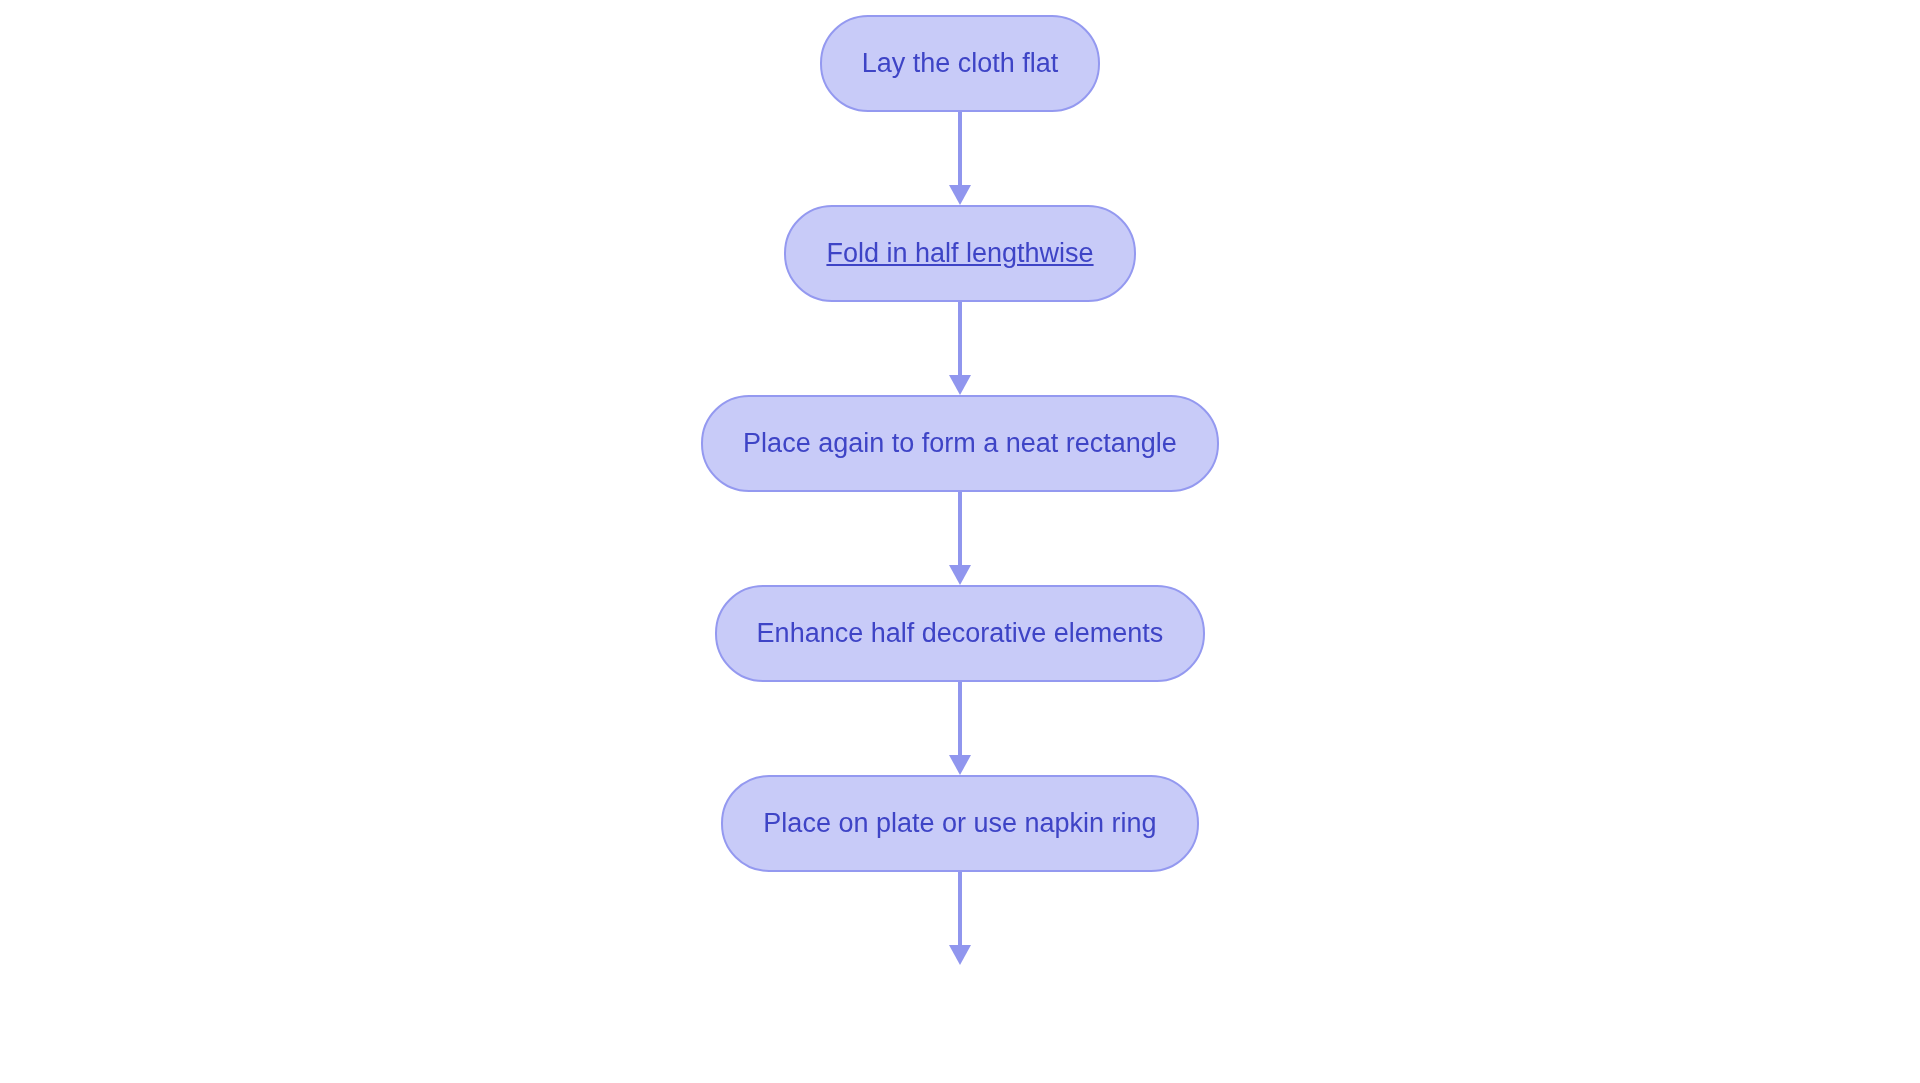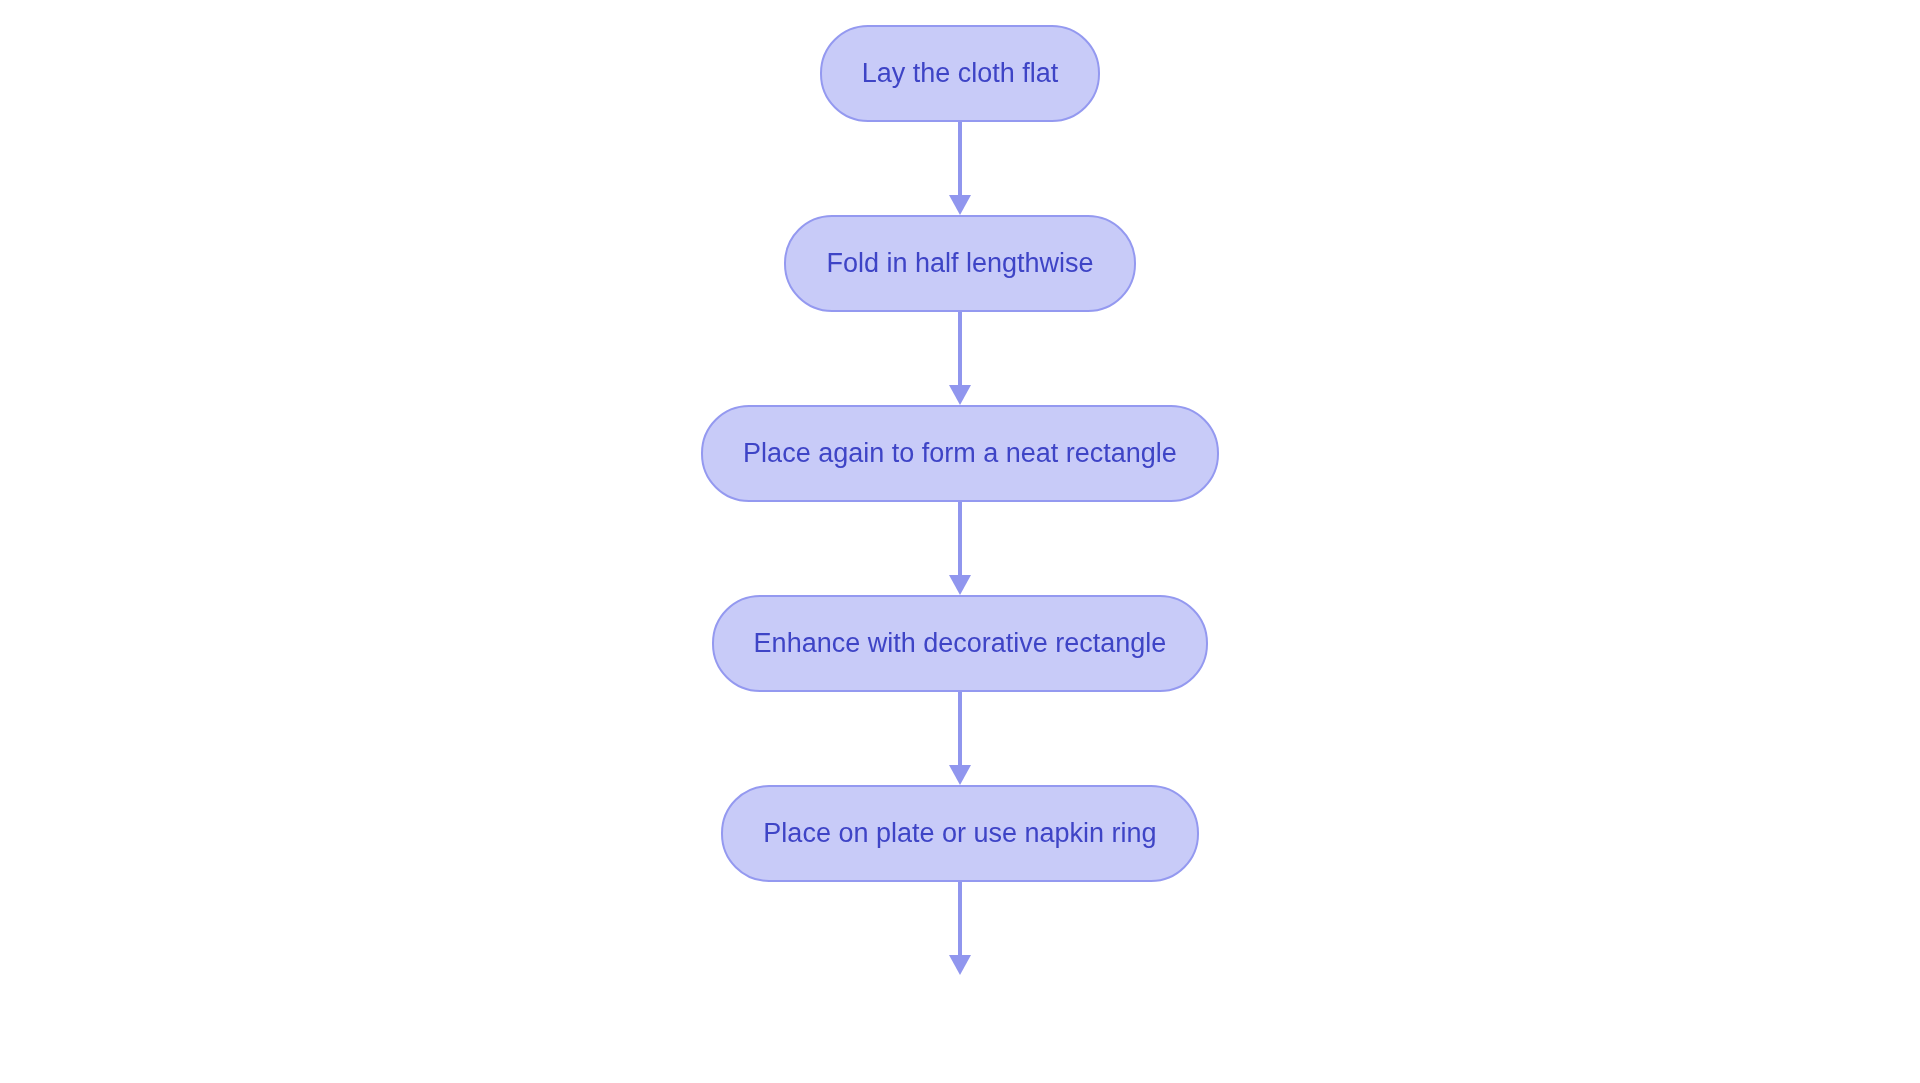--- a/index.html
+++ b/index.html
@@ -5,21 +5,21 @@
   html, body { margin: 0; padding: 0; background: #ffffff; }
 
   .canvas {
     width: 1920px;
     height: 1083px;
     box-sizing: border-box;
     background: var(--background, #ffffff);
     display: flex;
     flex-direction: column;
     align-items: center;
-    padding-top: 25px;
+    padding-top: 15px;
     overflow: hidden;
     font-family: "Liberation Sans", sans-serif;
   }
 
   .node {
     box-sizing: border-box;
     height: 97px;
     flex: 0 0 auto;
     display: flex;
     align-items: center;
@@ -35,21 +35,21 @@
   }
 
   .node.ellipse {
     width: 114px;
     min-width: 0;
     padding: 0;
     border-radius: 50%;
   }
 
   .w1 { min-width: 272px; }
-  .w2 { min-width: 324px; }
+  .w2 { min-width: 324px; text-decoration: underline; }
   .w3 { min-width: 486px; }
   .w4 { min-width: 486px; }
   .w5 { min-width: 440px; }
 
   .arrow {
     flex: 0 0 auto;
     height: 93px;
     display: flex;
     flex-direction: column;
     align-items: center;
@@ -93,21 +93,21 @@
   <div class="node w3">
     <span>Place again to form a neat rectangle</span>
   </div>
 
   <div class="arrow">
     <div class="arrow-line"></div>
     <div class="arrow-head"></div>
   </div>
 
   <div class="node w4">
-    <span>Enhance with decorative rectangle</span>
+    <span>Enhance half decorative elements</span>
   </div>
 
   <div class="arrow">
     <div class="arrow-line"></div>
     <div class="arrow-head"></div>
   </div>
 
   <div class="node w5">
     <span>Place on plate or use napkin ring</span>
   </div>

